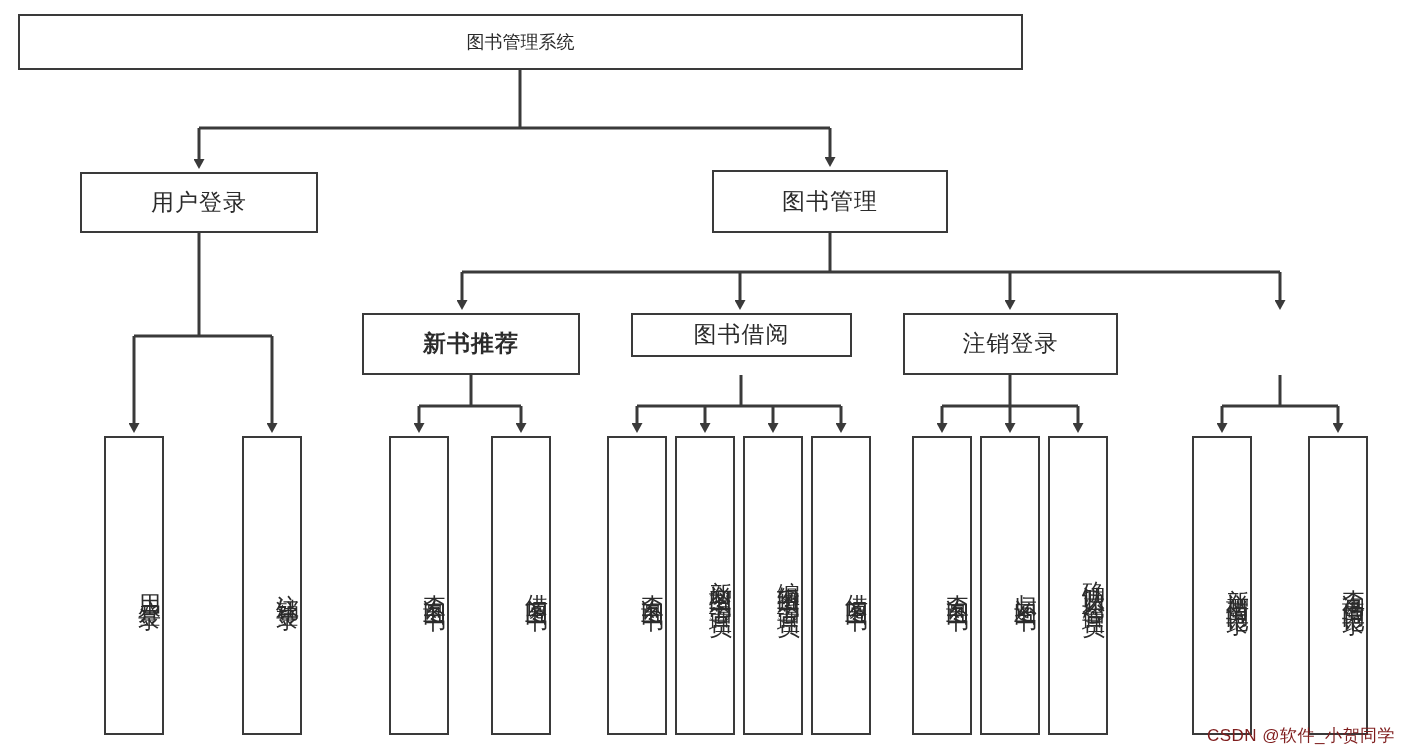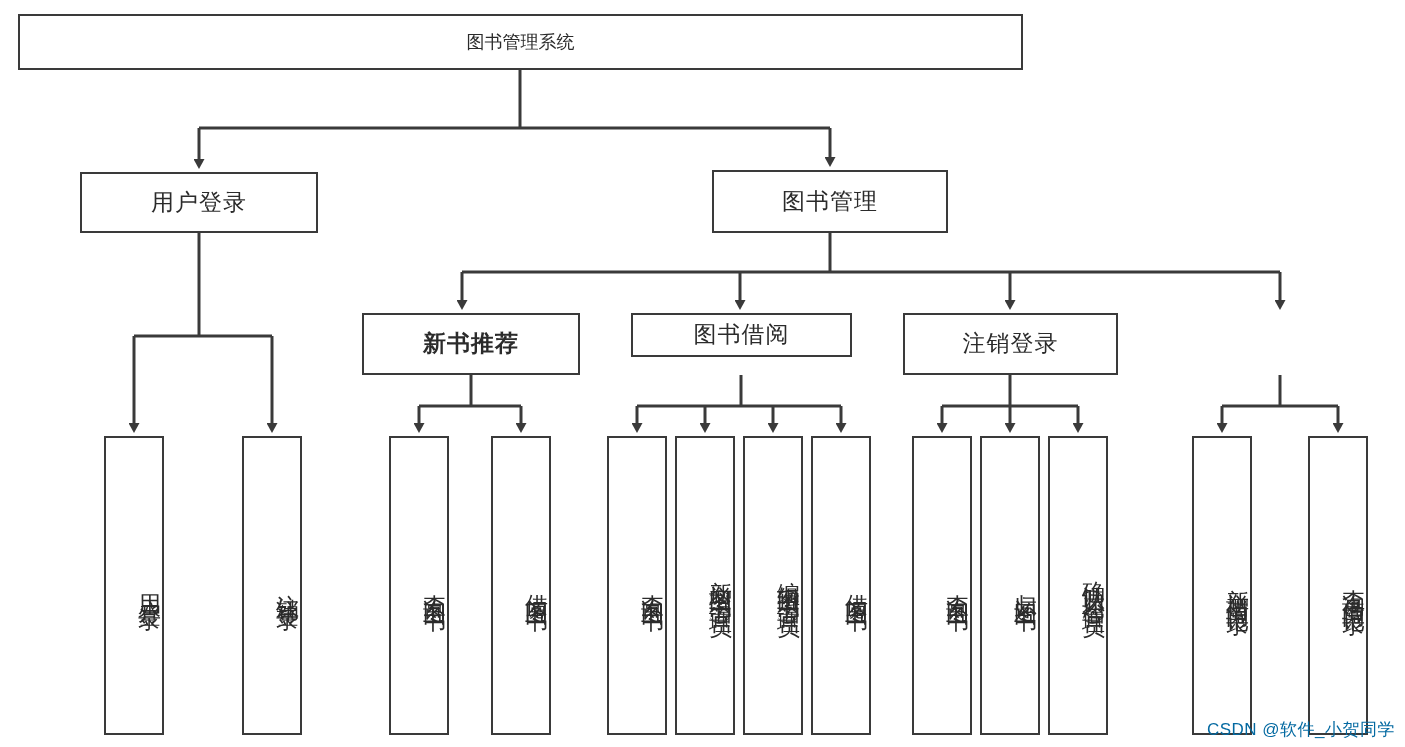--- a/index.html
+++ b/index.html
@@ -56,23 +56,23 @@
     justify-content: center;
   }
   .node.v .vtext {
     display: block;
     writing-mode: vertical-rl;
     text-orientation: upright;
   }
   .watermark {
     position: absolute;
     right: 10px;
-    bottom: 6px;
+    bottom: 0;
     font-size: 17px;
-    color: #0369a1;
+    color: #7f1d1d;
     letter-spacing: 0.5px;
     z-index: 5;
     white-space: nowrap;
     font-family: "Liberation Sans", "DejaVu Sans", sans-serif;
   }
 </style>
 </head>
 <body>
 
 <div id="canvas">

